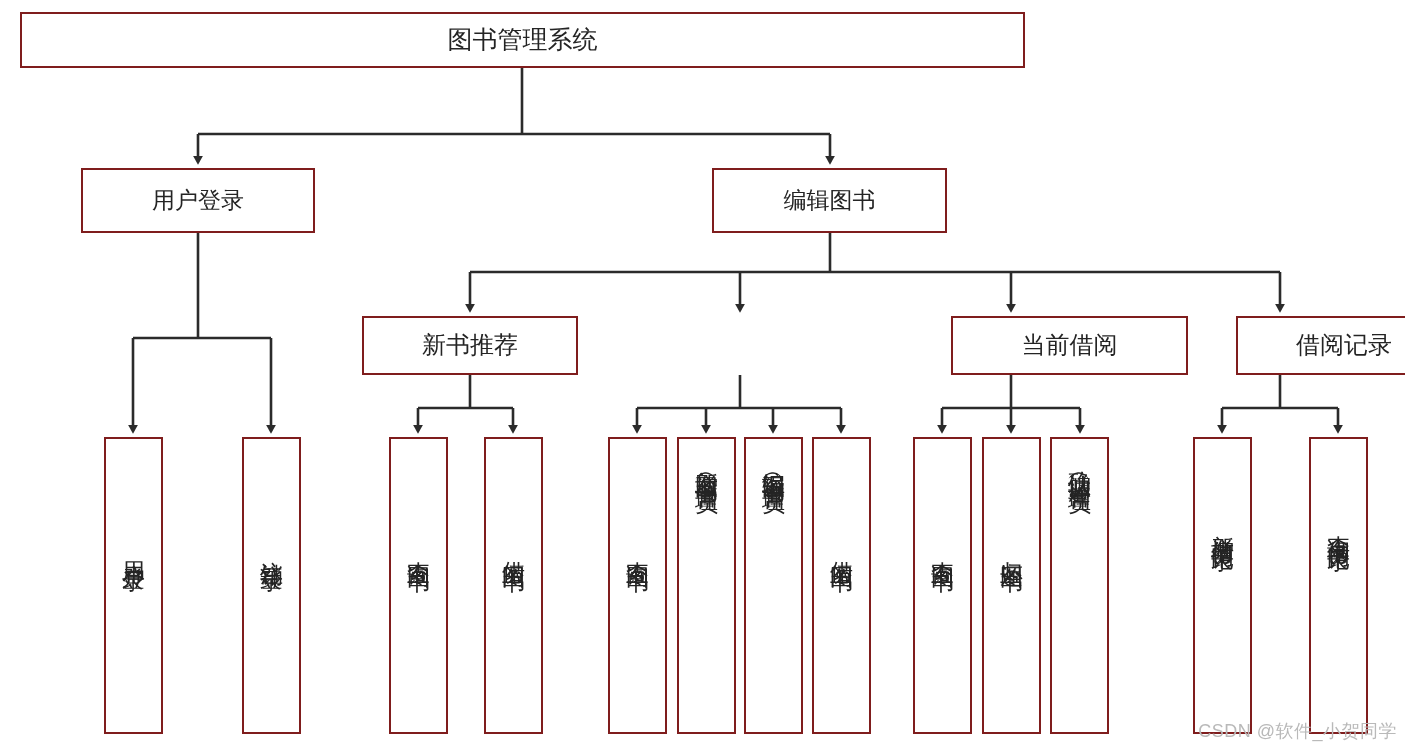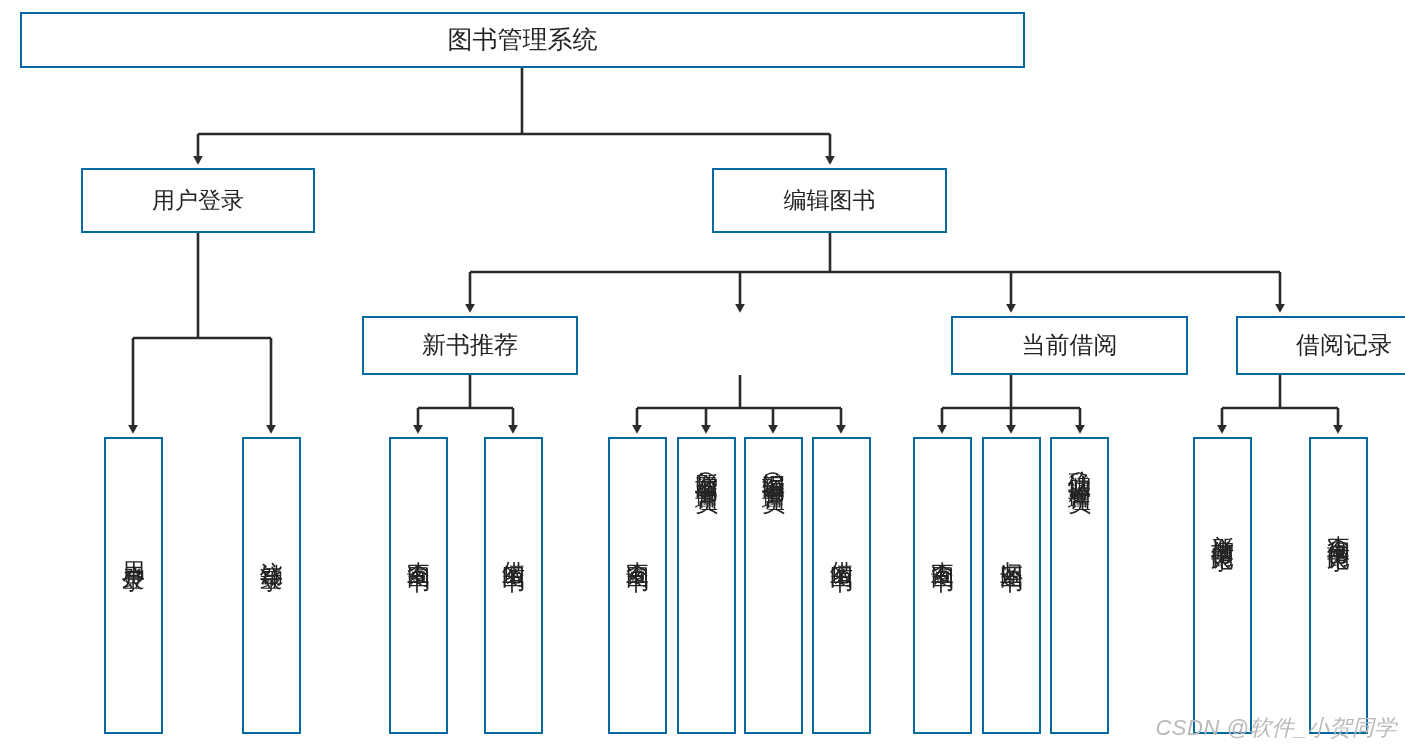--- a/index.html
+++ b/index.html
@@ -23,21 +23,21 @@
     left: 0;
     top: 0;
     width: 1405px;
     height: 747px;
     pointer-events: none;
   }
   .node {
     position: absolute;
     box-sizing: border-box;
     background: #ffffff;
-    border: 2px solid #0369a1;
+    border: 2px solid #7f1d1d;
     display: flex;
     align-items: center;
     justify-content: center;
     z-index: 2;
   }
   .node .label {
     color: #242424;
     line-height: 1.18;
     white-space: nowrap;
   }
@@ -58,26 +58,25 @@
     line-height: 1;
     white-space: nowrap;
   }
   .node-leaf.pad-mid { padding-top: 78px; }
   .node-leaf.pad-low { padding-top: 104px; }
 
   #watermark {
     position: absolute;
     right: 8px;
     bottom: 4px;
-    font-size: 22px;
+    font-size: 18px;
     color: #b9b9b9;
     letter-spacing: 0.5px;
     z-index: 5;
     white-space: nowrap;
-    font-style: italic;
   }
 </style>
 </head>
 <body>
 
 <div id="canvas">
 
   <svg id="wires" viewBox="0 0 1405 747">
     <defs>
       <marker id="arrow" markerWidth="11" markerHeight="11" refX="4.2" refY="5" orient="auto" markerUnits="userSpaceOnUse">

